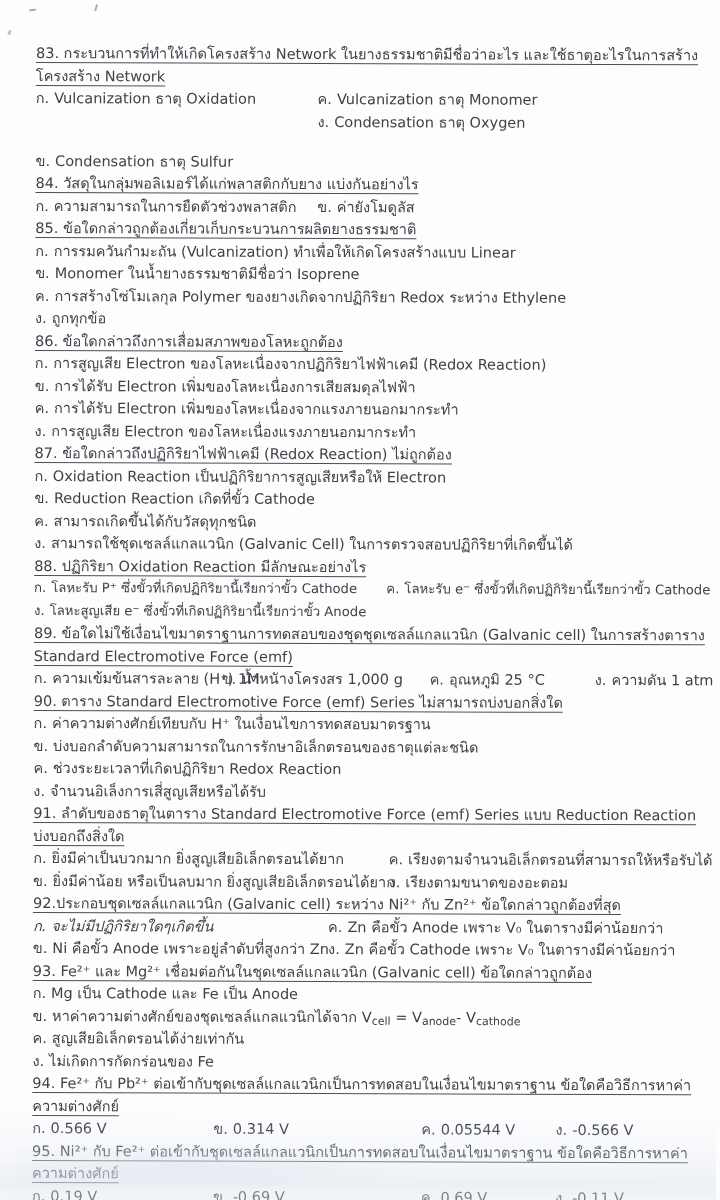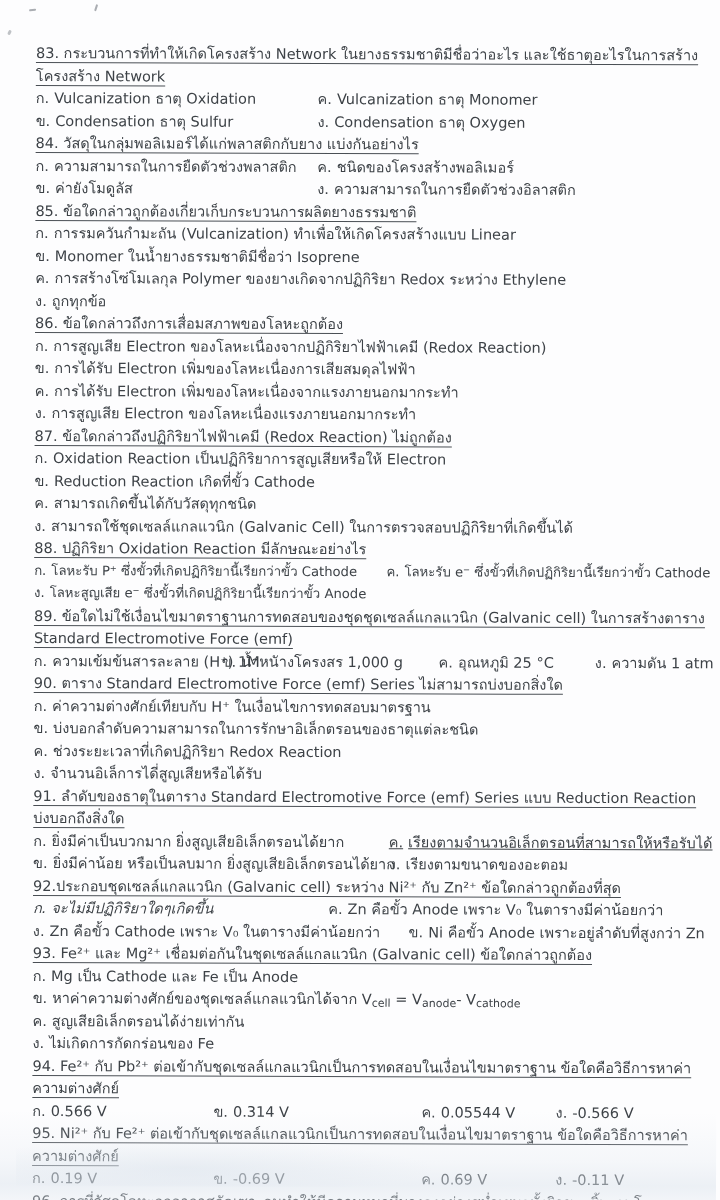--- a/index.html
+++ b/index.html
@@ -57,42 +57,36 @@
   <div class="content">
       <section class="question">
     <div class="q-header">83. กระบวนการที่ทำให้เกิดโครงสร้าง Network ในยางธรรมชาติมีชื่อว่าอะไร และใช้ธาตุอะไรในการสร้างโครงสร้าง Network</div>
     <div class="q-options layout-grid2">
           <div class="option" style="width: 42%;">
     <span class="opt-label">ก.</span><span class="opt-text">Vulcanization ธาตุ Oxidation</span>
   </div>
           <div class="option" style="width: 58%;">
     <span class="opt-label">ค.</span><span class="opt-text">Vulcanization ธาตุ Monomer</span>
   </div>
-          <div class="option" style="width: 42%;">
+          <div class="option" style="width: 42%; margin-top: 40px;">
     <span class="opt-label">ข.</span><span class="opt-text">Condensation ธาตุ Sulfur</span>
   </div>
           <div class="option" style="width: 58%;">
     <span class="opt-label">ง.</span><span class="opt-text">Condensation ธาตุ Oxygen</span>
   </div>
         </div>
   </section>
       <section class="question">
     <div class="q-header">84. วัสดุในกลุ่มพอลิเมอร์ได้แก่พลาสติกกับยาง แบ่งกันอย่างไร</div>
     <div class="q-options layout-grid2">
           <div class="option" style="width: 42%;">
     <span class="opt-label">ก.</span><span class="opt-text">ความสามารถในการยืดตัวช่วงพลาสติก</span>
   </div>
-          <div class="option" style="width: 58%;">
-    <span class="opt-label">ค.</span><span class="opt-text">ชนิดของโครงสร้างพอลิเมอร์</span>
-  </div>
           <div class="option" style="width: 42%;">
     <span class="opt-label">ข.</span><span class="opt-text">ค่ายังโมดูลัส</span>
-  </div>
-          <div class="option" style="width: 58%;">
-    <span class="opt-label">ง.</span><span class="opt-text">ความสามารถในการยืดตัวช่วงอิลาสติก</span>
   </div>
         </div>
   </section>
       <section class="question">
     <div class="q-header">85. ข้อใดกล่าวถูกต้องเกี่ยวเก็บกระบวนการผลิตยางธรรมชาติ</div>
     <div class="q-options layout-list">
           <div class="option">
     <span class="opt-label">ก.</span><span class="opt-text">การรมควันกำมะถัน (Vulcanization) ทำเพื่อให้เกิดโครงสร้างแบบ Linear</span>
   </div>
           <div class="option">
@@ -156,76 +150,76 @@
   </section>
       <section class="question">
     <div class="q-header">89. ข้อใดไม่ใช้เงื่อนไขมาตราฐานการทดสอบของชุดชุดเซลล์แกลแวนิก (Galvanic cell) ในการสร้างตาราง Standard Electromotive Force (emf)</div>
     <div class="q-options layout-inline4">
           <div class="option" style="width: 28%;">
     <span class="opt-label">ก.</span><span class="opt-text">ความเข้มข้นสารละลาย (H⁺) 1M</span>
   </div>
           <div class="option" style="width: 31%;">
     <span class="opt-label">ข.</span><span class="opt-text">น้ำหนัางโครงสร 1,000 g</span>
   </div>
-          <div class="option" style="width: 18.5%; text-align: right;">
+          <div class="option" style="width: 18.5%;">
     <span class="opt-label">ค.</span><span class="opt-text">อุณหภูมิ 25 °C</span>
   </div>
           <div class="option" style="width: 22.5%; margin-left: 41px;">
     <span class="opt-label">ง.</span><span class="opt-text">ความดัน 1 atm</span>
   </div>
         </div>
   </section>
       <section class="question">
     <div class="q-header">90. ตาราง Standard Electromotive Force (emf) Series ไม่สามารถบ่งบอกสิ่งใด</div>
     <div class="q-options layout-list">
           <div class="option">
     <span class="opt-label">ก.</span><span class="opt-text">ค่าความต่างศักย์เทียบกับ H⁺ ในเงื่อนไขการทดสอบมาตรฐาน</span>
   </div>
           <div class="option">
     <span class="opt-label">ข.</span><span class="opt-text">บ่งบอกลำดับความสามารถในการรักษาอิเล็กตรอนของธาตุแต่ละชนิด</span>
   </div>
           <div class="option">
     <span class="opt-label">ค.</span><span class="opt-text">ช่วงระยะเวลาที่เกิดปฏิกิริยา Redox Reaction</span>
   </div>
           <div class="option">
-    <span class="opt-label">ง.</span><span class="opt-text">จำนวนอิเล็การไดี่สูญเสียหรือได้รับ</span>
+    <span class="opt-label">ง.</span><span class="opt-text">จำนวนอิเล็งการเสี่สูญเสียหรือได้รับ</span>
   </div>
         </div>
   </section>
       <section class="question">
     <div class="q-header">91. ลำดับของธาตุในตาราง Standard Electromotive Force (emf) Series แบบ Reduction Reaction บ่งบอกถึงสิ่งใด</div>
     <div class="q-options layout-grid2">
           <div class="option" style="width: 53%;">
     <span class="opt-label">ก.</span><span class="opt-text">ยิ่งมีค่าเป็นบวกมาก ยิ่งสูญเสียอิเล็กตรอนได้ยาก</span>
   </div>
-          <div class="option" style="width: 47%; text-decoration: underline;">
+          <div class="option" style="width: 47%;">
     <span class="opt-label">ค.</span><span class="opt-text">เรียงตามจำนวนอิเล็กตรอนที่สามารถให้หรือรับได้</span>
   </div>
           <div class="option" style="width: 53%;">
     <span class="opt-label">ข.</span><span class="opt-text">ยิ่งมีค่าน้อย หรือเป็นลบมาก ยิ่งสูญเสียอิเล็กตรอนได้ยาก</span>
   </div>
           <div class="option" style="width: 47%;">
     <span class="opt-label">ง.</span><span class="opt-text">เรียงตามขนาดของอะตอม</span>
   </div>
         </div>
   </section>
       <section class="question">
     <div class="q-header">92.ประกอบชุดเซลล์แกลแวนิก (Galvanic cell) ระหว่าง Ni²⁺ กับ Zn²⁺ ข้อใดกล่าวถูกต้องที่สุด</div>
     <div class="q-options layout-grid2">
           <div class="option" style="width: 44%; font-style: italic;">
     <span class="opt-label">ก.</span><span class="opt-text">จะไม่มีปฏิกิริยาใดๆเกิดขึ้น</span>
   </div>
           <div class="option" style="width: 56%;">
     <span class="opt-label">ค.</span><span class="opt-text">Zn คือขั้ว Anode เพราะ V₀ ในตารางมีค่าน้อยกว่า</span>
   </div>
+          <div class="option" style="width: 44%;">
+    <span class="opt-label">ข.</span><span class="opt-text">Ni คือขั้ว Anode เพราะอยู่ลำดับที่สูงกว่า Zn</span>
+  </div>
           <div class="option" style="width: 56%;">
     <span class="opt-label">ง.</span><span class="opt-text">Zn คือขั้ว Cathode เพราะ V₀ ในตารางมีค่าน้อยกว่า</span>
-  </div>
-          <div class="option" style="width: 44%;">
-    <span class="opt-label">ข.</span><span class="opt-text">Ni คือขั้ว Anode เพราะอยู่ลำดับที่สูงกว่า Zn</span>
   </div>
         </div>
   </section>
       <section class="question">
     <div class="q-header">93. Fe²⁺ และ Mg²⁺ เชื่อมต่อกันในชุดเซลล์แกลแวนิก (Galvanic cell) ข้อใดกล่าวถูกต้อง</div>
     <div class="q-options layout-list">
           <div class="option">
     <span class="opt-label">ก.</span><span class="opt-text">Mg เป็น Cathode และ Fe เป็น Anode</span>
   </div>
           <div class="option">

